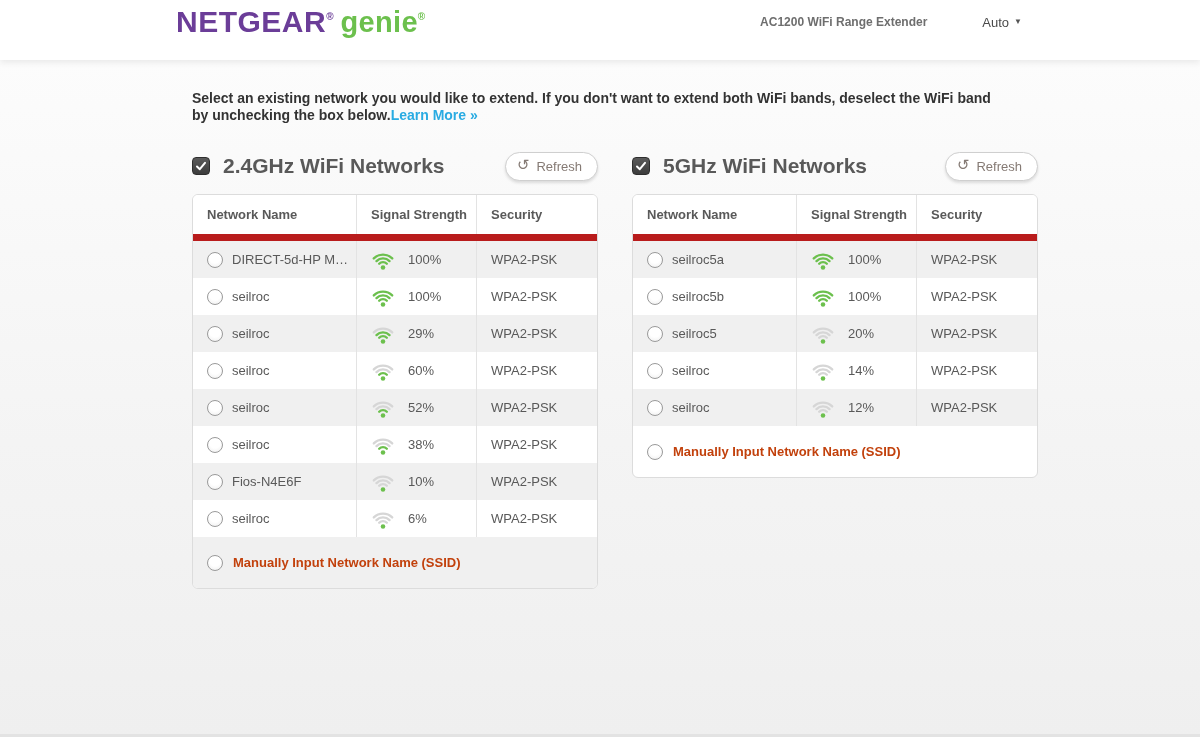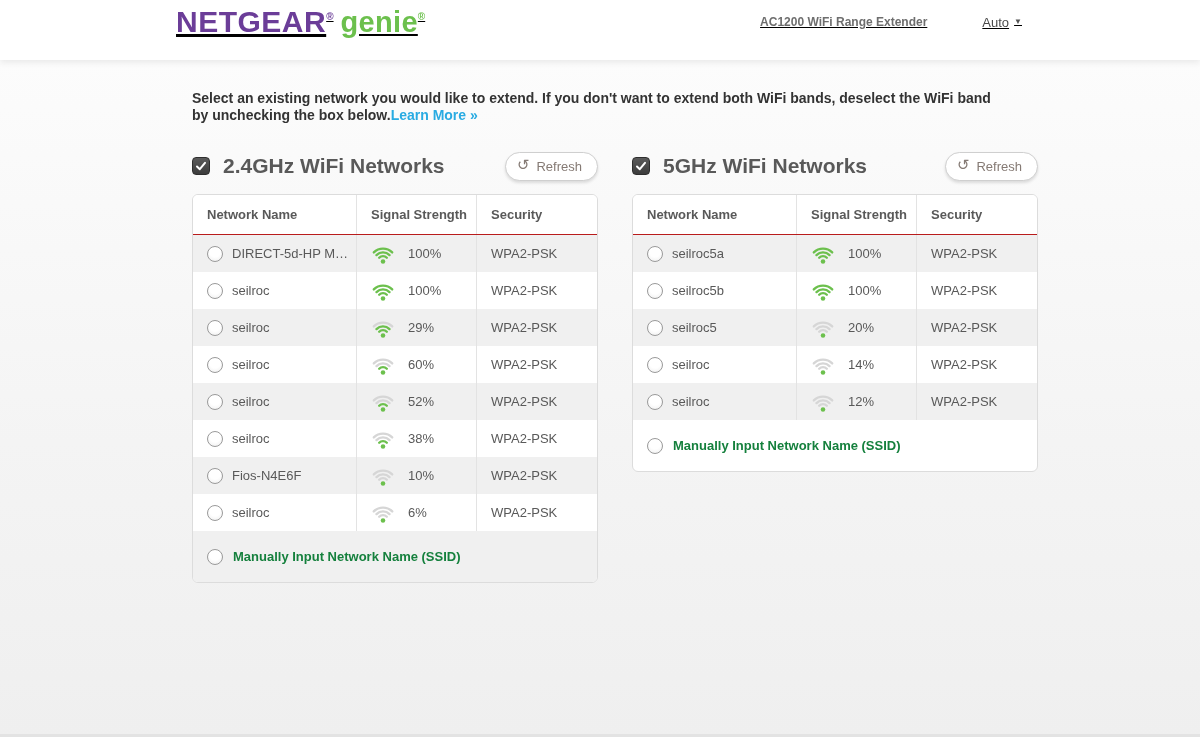--- a/index.html
+++ b/index.html
@@ -9,21 +9,21 @@
     background:#f0f0f0;
     overflow:hidden;
   }
   .page { width:1200px; height:737px; display:flex; flex-direction:column;
     background:linear-gradient(#fcfcfc 8%, #f4f4f4 60%, #efefef 100%); position:relative; }
   .page::after { content:""; position:absolute; left:0; bottom:0; width:100%; height:3px;
     background:#e3e3e3; }
 
   
   .topbar { height:60px; background:#ffffff; display:flex; align-items:center;
-    padding:0 178px 16px 176px; box-shadow:0 3px 6px rgba(0,0,0,0.07); position:relative; z-index:5;text-decoration:underline; }
+    padding:0 178px 16px 176px; box-shadow:0 3px 6px rgba(0,0,0,0.07); position:relative; z-index:5; }
   .brand { display:flex; align-items:baseline; }
   .brand-netgear { font-size:30px; font-weight:900; color:#6b3d98; letter-spacing:0.5px; }
   .brand-reg1 { font-size:10px; font-weight:700; color:#6b3d98; vertical-align:super; position:relative; top:-12px; }
   .brand-genie { font-size:29px; font-weight:700; color:#6cc04d; margin-left:7px; letter-spacing:0.3px; }
   .brand-reg2 { font-size:10px; font-weight:700; color:#6cc04d; position:relative; top:-12px; }
   .top-title { margin-left:auto; font-size:12px; font-weight:700; color:#6e6e6e; }
   .lang { margin-left:55px; display:flex; align-items:center; gap:5px; cursor:pointer; }
   .lang-label { font-size:13px; color:#4a4a4a; }
   .lang-caret { font-size:8px; color:#555; line-height:1; }
 
@@ -41,35 +41,35 @@
   .band-title { font-size:21px; font-weight:700; color:#595959; margin-left:13px; }
   .refresh-btn { margin-left:auto; display:flex; align-items:center; gap:7px;
     background:#ffffff; border:1px solid #cfcfcf; border-radius:15px; height:29px;
     padding:0 15px 0 11px; font-family:inherit; font-size:13px; color:#857a74;
     box-shadow:0 2px 3px rgba(0,0,0,0.12); cursor:pointer; }
   .refresh-icon { font-size:15px; line-height:1; color:#857a74;
     font-family:"DejaVu Sans", sans-serif; position:relative; top:-1px; }
 
   .tbl { background:#ffffff; border:1px solid #dcdcdc; border-radius:6px; overflow:hidden; }
   .thead, .row { display:grid; grid-template-columns:163px 120px 1fr; }
-  .thead { background:#ffffff; border-bottom:1px solid #b91c1c; }
+  .thead { background:#ffffff; border-bottom:7px solid #b91c1c; }
   .th { padding:12px 0 12px 14px; font-size:13px; font-weight:700; color:#595959; }
   .th + .th, .row .cell + .cell { border-left:1px solid #e3e3e3; }
   .tbody .row:nth-child(odd) { background:#f0f0f0; }
   .cell { display:flex; align-items:center; height:37px; font-size:13px; color:#595959; }
   .name-cell { padding-left:14px; gap:9px; overflow:hidden;text-align:right; }
   .net-name { white-space:nowrap; overflow:hidden; text-overflow:ellipsis; padding-right:6px; }
   .signal-cell { padding-left:13px; gap:12px; }
   .sec-cell { padding-left:14px; }
   .radio { width:16px; height:16px; flex:0 0 16px; border-radius:50%;
     border:1.5px solid #9a9a9a; background:radial-gradient(circle at 50% 35%, #ffffff 45%, #ececec);
     cursor:pointer; }
   .wifi { display:flex; align-items:center; }
   .manual-row { display:flex; align-items:center; gap:10px; padding:0 0 0 14px; height:51px; }
-  .manual-label { font-size:13px; font-weight:700; color:#15803d; }
+  .manual-label { font-size:13px; font-weight:700; color:#c2410c; }
 </style>
 </head>
 <body>
 
 <div class="page">
 
   <header class="topbar">
     <div class="brand">
       <span class="brand-netgear">NETGEAR</span>
         <span class="brand-reg1">®</span>

